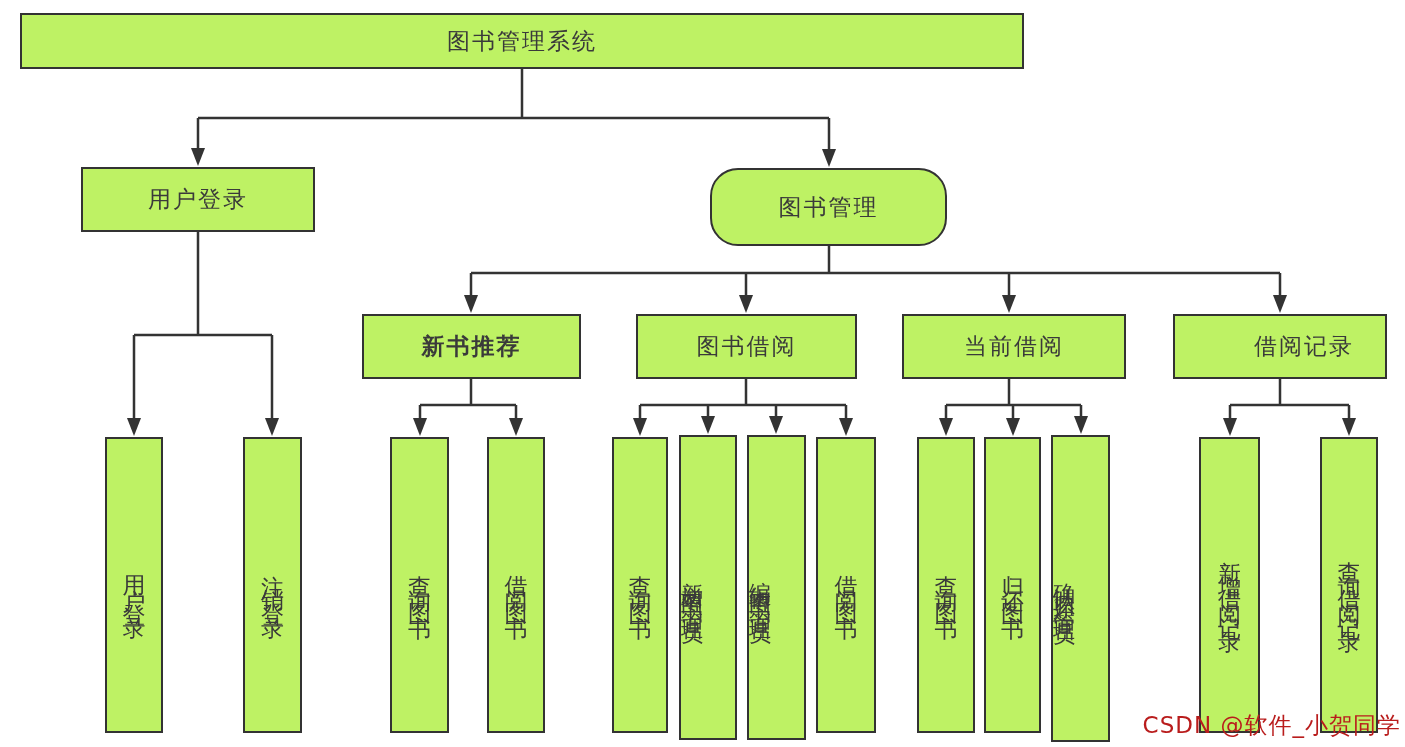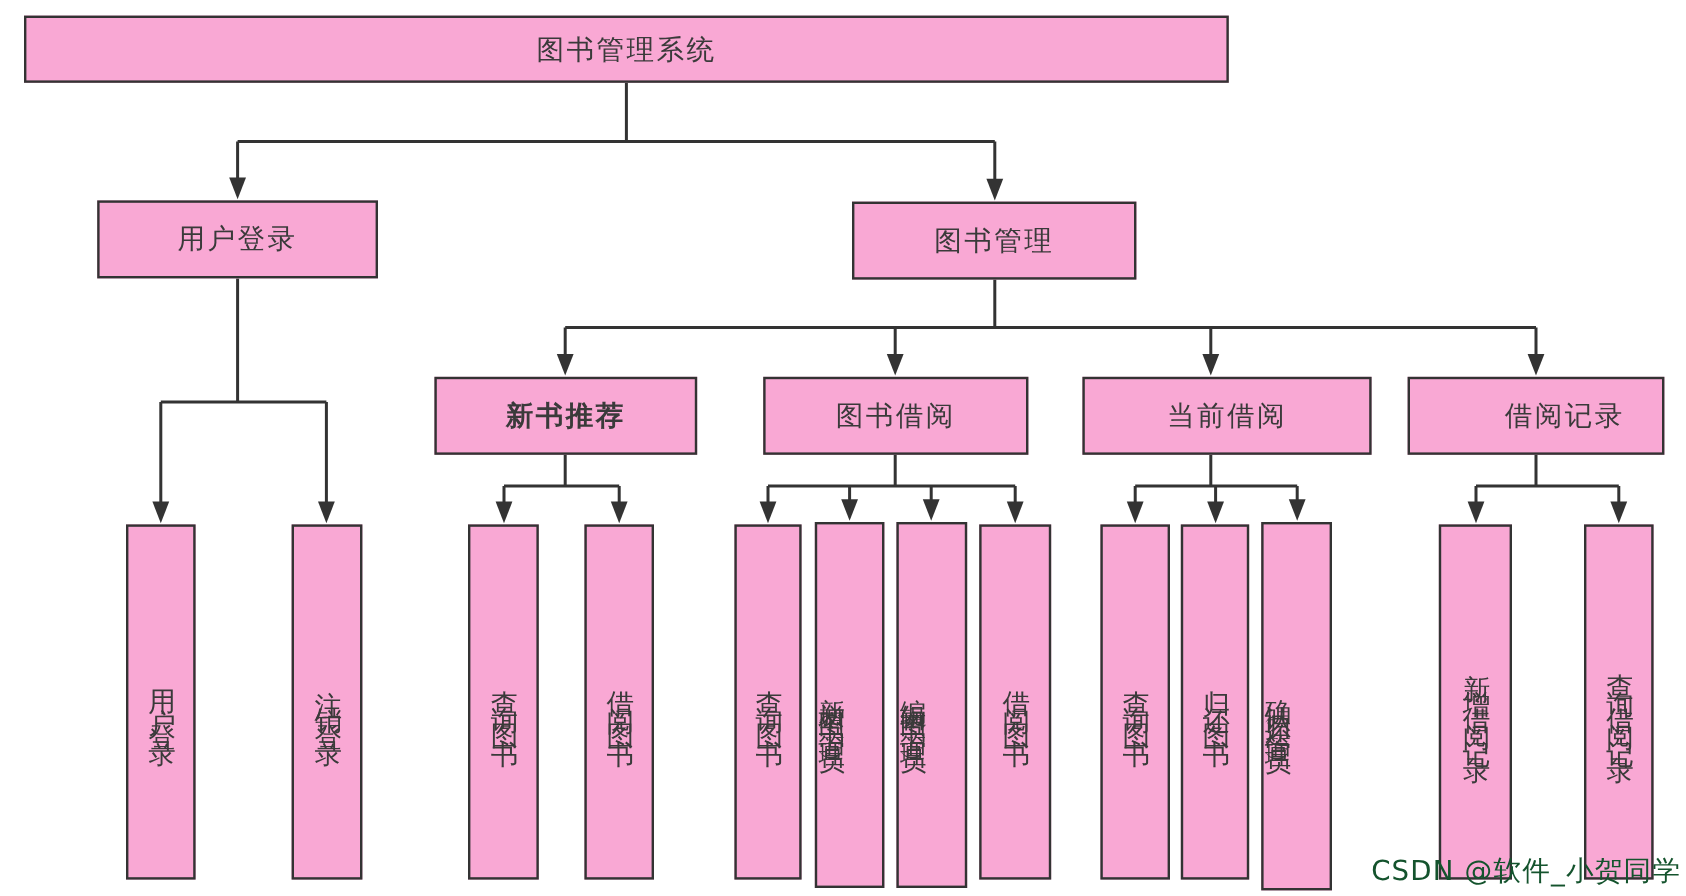--- a/index.html
+++ b/index.html
@@ -7,21 +7,21 @@
     position:relative;
     width:1405px; height:747px;
     background:#ffffff;
     overflow:hidden;
     font-family:"DejaVu Sans","Liberation Sans",sans-serif;
     color:#3a3a3a;
   }
   .connectors { position:absolute; left:0; top:0; }
   .box {
     position:absolute;
-    background:#f9a8d4;
+    background:#bef264;
     border:2.5px solid #333333;
     box-sizing:border-box;
     display:flex; align-items:center; justify-content:center;
     color:#3a3a3a;
   }
   .hbox { font-size:23px; letter-spacing:2px; white-space:nowrap; }
   .leaf { }
   .leaf-label {
     writing-mode:vertical-rl;
     text-orientation:mixed;
@@ -30,21 +30,21 @@
     line-height:1;
     white-space:nowrap;
   }
   .leaf.long { align-items:center; justify-content:flex-start; padding-top:7px; }
   .leaf.long .leaf-label { font-size:22px; letter-spacing:6px; }
   .watermark {
     position:absolute;
     right:4px; bottom:6px;
     font-size:23px;
     letter-spacing:1px;
-    color:#14532d;
+    color:#b91c1c;
     white-space:nowrap;
   }
 </style>
 </head>
 <body>
 
 <div class="canvas">
 
   <svg class="connectors" width="1405" height="747" viewBox="0 0 1405 747">
     <g stroke="#333333" stroke-width="2.5" fill="none">
@@ -86,31 +86,31 @@
     </g>
   </svg>
 
   <div class="box hbox" style="left:20px;top:13px;width:1004px;height:56px;">
     <span>图书管理系统</span>
   </div>
 
   <div class="box hbox" style="left:81px;top:167px;width:234px;height:65px;">
     <span>用户登录</span>
   </div>
-  <div class="box hbox" style="left:710px;top:168px;width:237px;height:65px;">
+  <div class="box hbox" style="left:710px;top:168px;width:237px;height:78px;border-radius:28px;">
     <span>图书管理</span>
   </div>
 
   <div class="box hbox" style="left:362px;top:314px;width:219px;height:65px;font-weight:bold;">
     <span>新书推荐</span>
   </div>
   <div class="box hbox" style="left:636px;top:314px;width:221px;height:65px;align-items:center;">
     <span>图书借阅</span>
   </div>
-  <div class="box hbox" style="left:902px;top:314px;width:241px;height:65px;">
+  <div class="box hbox" style="left:902px;top:314px;width:224px;height:65px;">
     <span>当前借阅</span>
   </div>
   <div class="box hbox" style="left:1173px;top:314px;width:214px;height:65px;padding-left:48px;">
     <span>借阅记录</span>
   </div>
 
   <div class="box leaf" style="left:105px;top:437px;width:58px;height:296px;">
     <span class="leaf-label">用户登录</span>
   </div>
   <div class="box leaf" style="left:243px;top:437px;width:59px;height:296px;">

